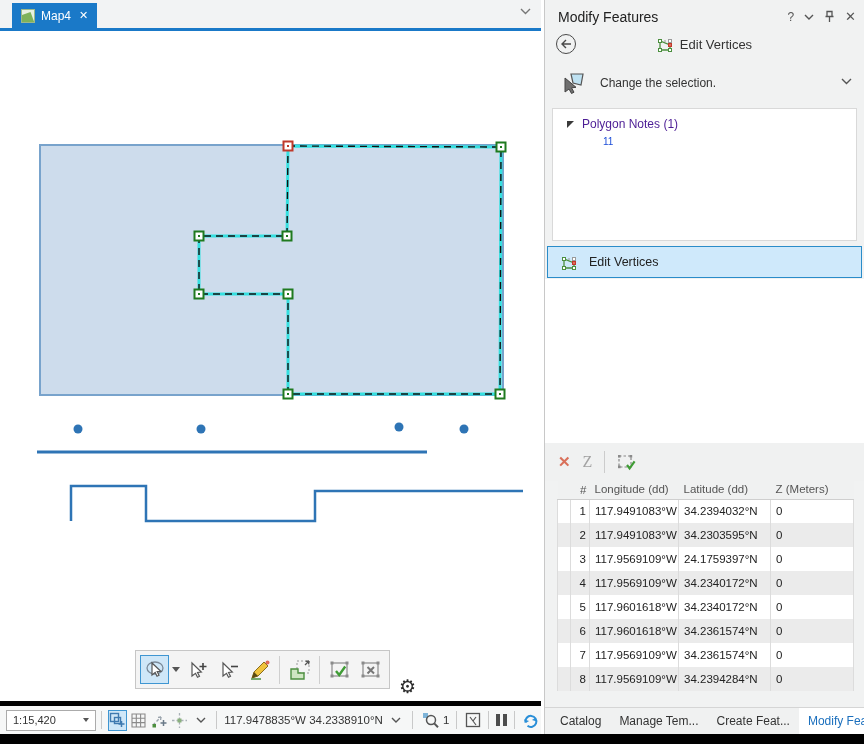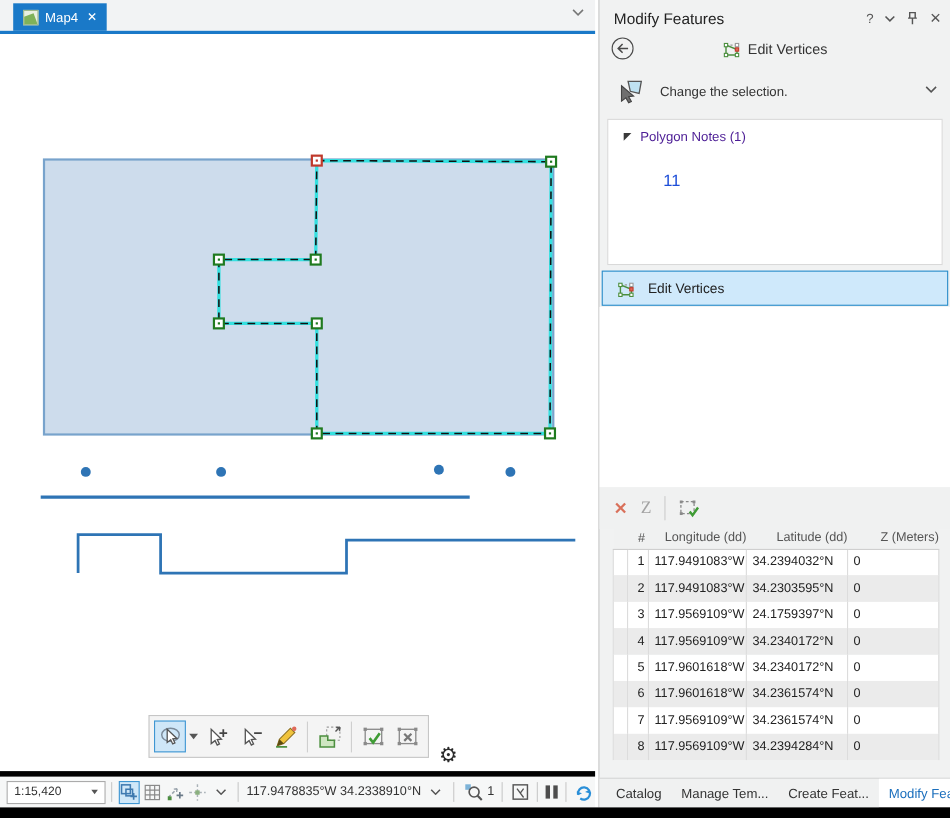--- a/index.html
+++ b/index.html
@@ -55,38 +55,38 @@
   .tool-header { position:absolute; left:0; right:0; top:2px; display:flex; justify-content:center; align-items:center; gap:6px;
                  font-size:13px; color:#333; }
   .sel-row { position:absolute; left:0; top:68px; width:100%; height:32px; }
   .sel-row .selicon { position:absolute; left:16px; top:2px; }
   .sel-row .seltext { position:absolute; left:55px; top:8px; font-size:12px; color:#333; }
   .sel-row .selchev { position:absolute; right:12px; top:10px; }
 
   .listbox { position:absolute; left:7px; top:108px; width:305px; height:133px; background:#fff; border:1px solid #d9d9d9; }
   .tree-row1 { position:absolute; left:14px; top:8px; display:flex; align-items:center; gap:8px; font-size:12px; color:#4c1d95; }
   .tree-tri { width:0; height:0; border-top:7px solid #3a3a3a; border-right:7px solid transparent; }
-  .tree-row2 { position:absolute; left:50px; top:27px; font-size:15px; color:#1d4ed8;margin-top:20px; }
+  .tree-row2 { position:absolute; left:50px; top:27px; font-size:10px; color:#1d4ed8; }
 
   .tool-item { position:absolute; left:2px; top:246px; width:315px; height:32px; background:#cfe9fb;
                border:1px solid #2a8cc9; display:flex; align-items:center; gap:10px; padding:0 12px; font-size:12.5px; color:#222; }
   .white-box { position:absolute; left:0px; top:279px; width:320px; height:164px; background:#fff; }
 
   .vtx-toolbar { position:absolute; left:0; top:443px; width:100%; height:38px; background:#f0f1f1;
                  display:flex; align-items:center; padding-left:13px; gap:12px; }
   .vtx-x { color:#d9705a; font-size:15px; font-weight:bold; }
   .vtx-z { color:#a3a3a3; font-size:16px; font-family:"Liberation Serif", serif; }
   .vtx-sep { width:1px; height:22px; background:#cccccc; }
 
   table.vtable { position:absolute; left:12px; top:481px; border-collapse:collapse; table-layout:fixed; width:296px;
                  font-size:11.5px; }
   table.vtable col.c-gut { width:13px; } table.vtable col.c-n { width:19px; }
   table.vtable col.c-lon { width:89px; } table.vtable col.c-lat { width:92px; } table.vtable col.c-z { width:83px; }
   table.vtable th { height:18px; font-weight:normal; color:#555; background:#f0f1f1; border-bottom:1px solid #cfcfcf;
-                    text-align:right; padding:0 0 2px 5px; white-space:nowrap; overflow:hidden; }
+                    text-align:left; padding:0 0 2px 5px; white-space:nowrap; overflow:hidden; }
   table.vtable th.num, table.vtable td.num { text-align:right; padding:0 3px 0 0; }
   table.vtable td { height:24px; padding:0 0 0 5px; border-left:1px solid #dcdcdc; white-space:nowrap; overflow:hidden; color:#222; }
   table.vtable td:last-child { border-right:1px solid #dcdcdc; }
   table.vtable tr.odd td { background:#fff; }
   table.vtable tr.even td { background:#ebebeb; }
 
   .bottom-tabs { position:absolute; left:0; top:707px; width:100%; height:27px; background:#f0f1f1;
                  border-top:1px solid #d5d5d5; display:flex; align-items:stretch; padding-left:6px; font-size:12px; }
   .btab { display:flex; align-items:center; padding:0 9px; color:#333; white-space:nowrap; }
   .btab.active { background:#fff; color:#1b6fbd; }

